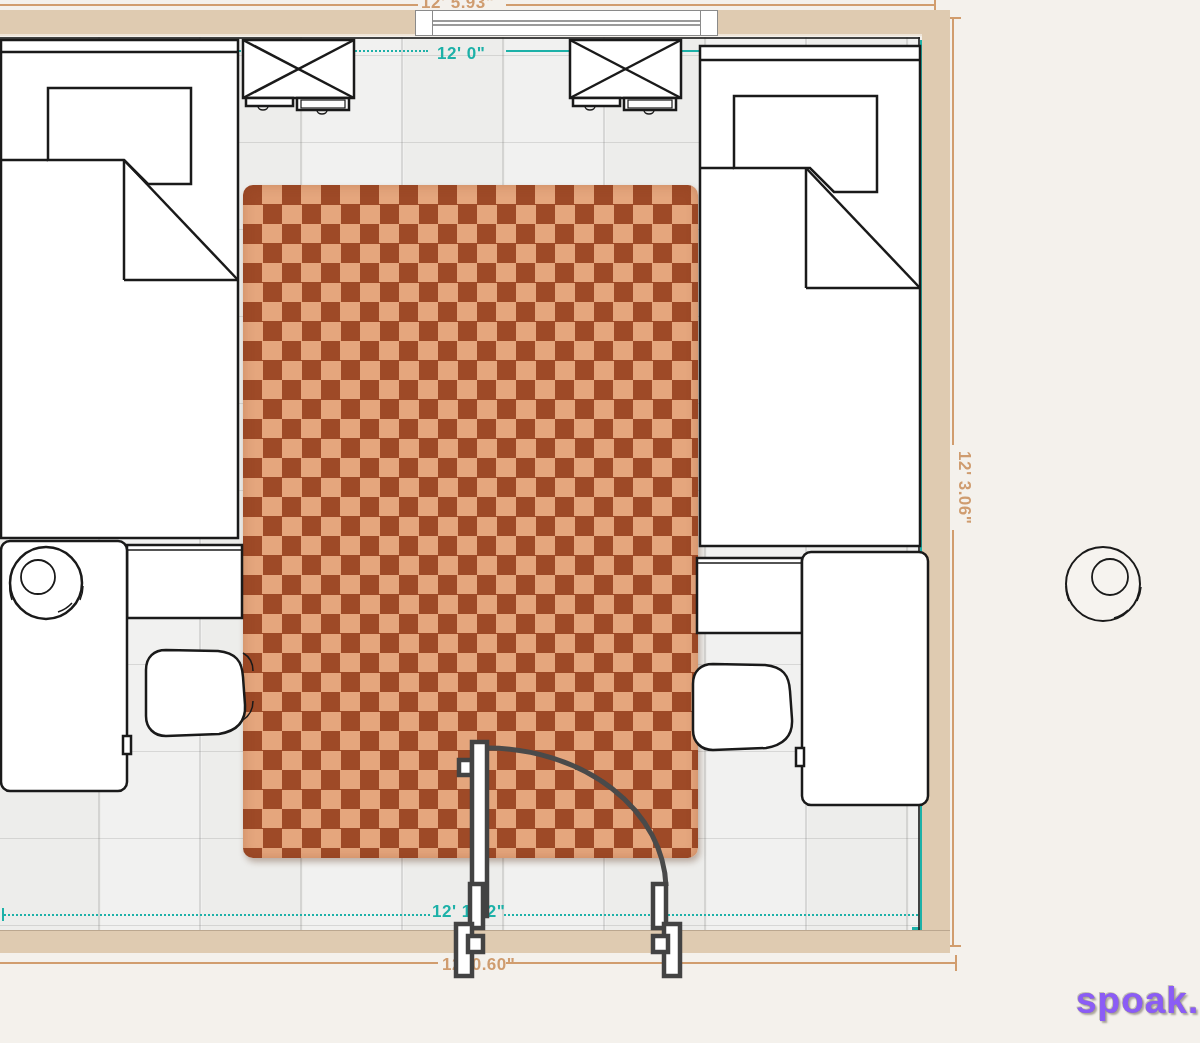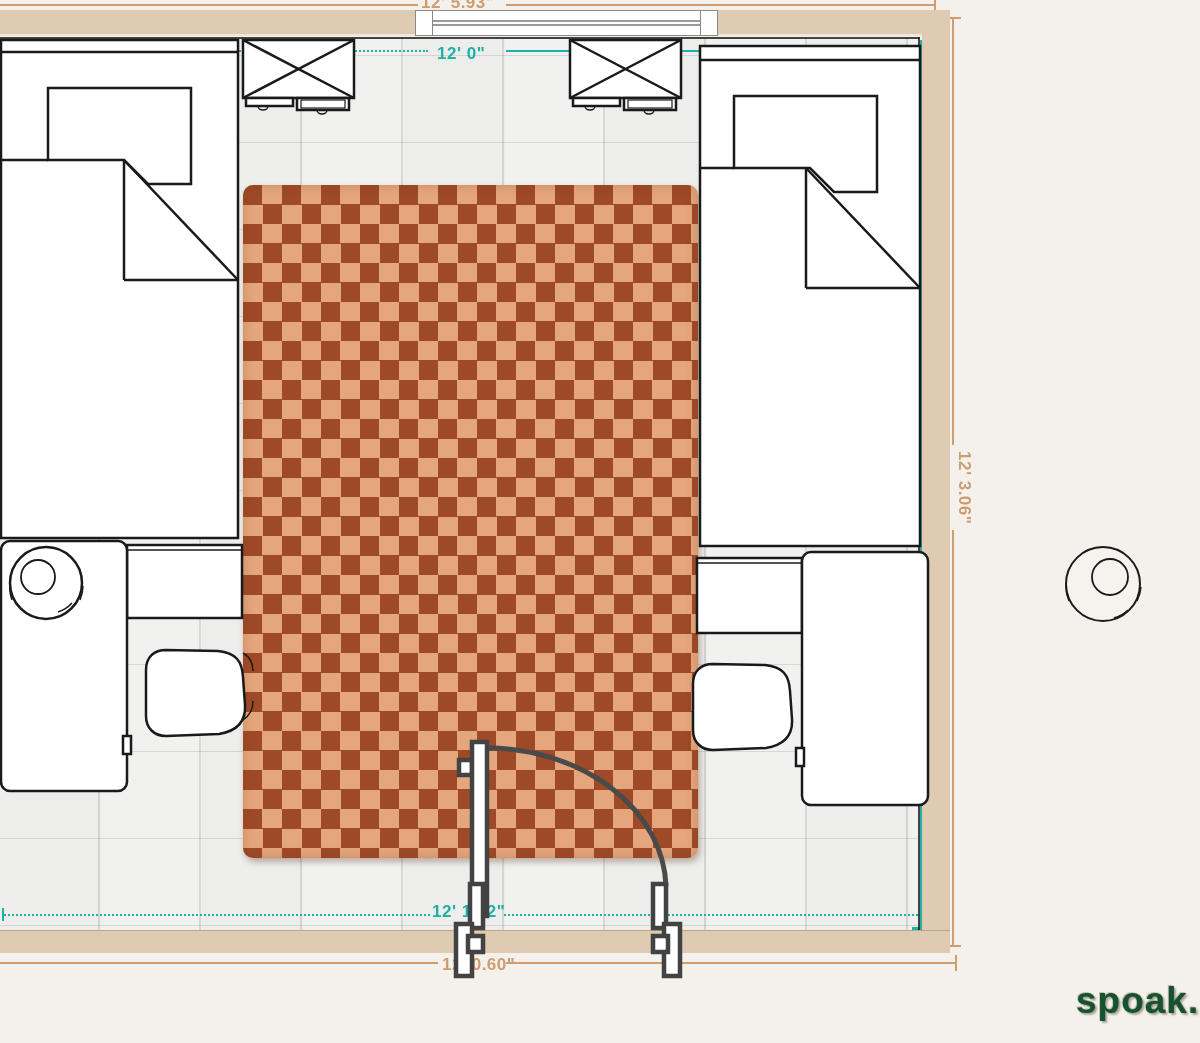--- a/index.html
+++ b/index.html
@@ -45,21 +45,21 @@
   .dim-tan{background:#d19d6e;}
   .dimlabel{
     position:absolute;font-size:17px;font-weight:bold;letter-spacing:.5px;white-space:nowrap;
   }
   .dimlabel.teal{color:#1db1a8;}
   .dimlabel.tan{color:#cf9c6f;}
   #label-outer-right{transform:rotate(90deg);transform-origin:0 0;}
   
   #watermark{
     left:1076px;top:980px;
-    font-size:37px;font-weight:600;letter-spacing:1px;color:#14532d;
+    font-size:37px;font-weight:600;letter-spacing:1px;color:#8b5cf6;
     text-shadow:-1px -1px 0 rgba(150,145,135,0.45), 2px 2px 2px rgba(120,112,100,0.6), 0 0 1px rgba(130,125,115,0.8);
     text-align:right;
   }
   svg{position:absolute;left:0;top:0;overflow:visible;}
   .furn{fill:#ffffff;stroke:#1a1a1a;stroke-width:2.5;}
   .furnline{stroke:#1a1a1a;stroke-width:2.5;fill:none;}
   .thinline{stroke:#1a1a1a;stroke-width:1.5;fill:none;}
   .doorpart{fill:#ffffff;stroke:#434343;stroke-width:4.5;}
 </style>
 </head>

